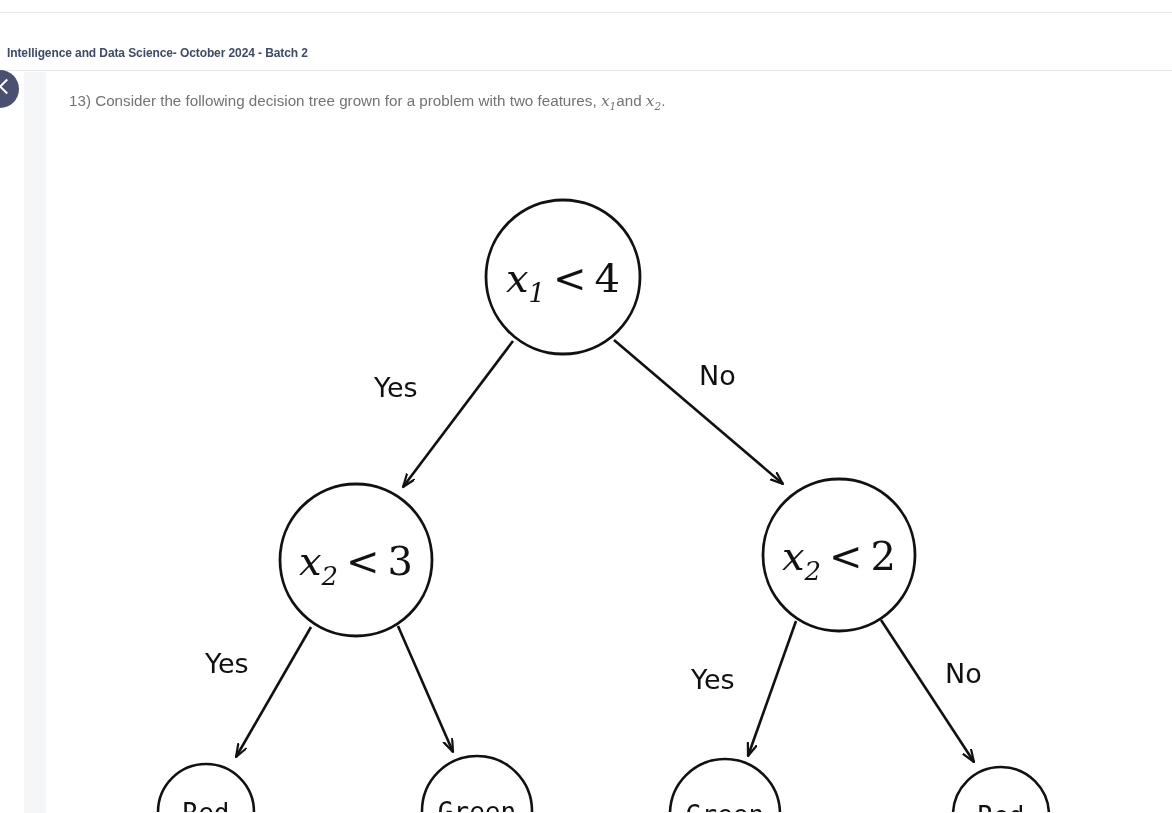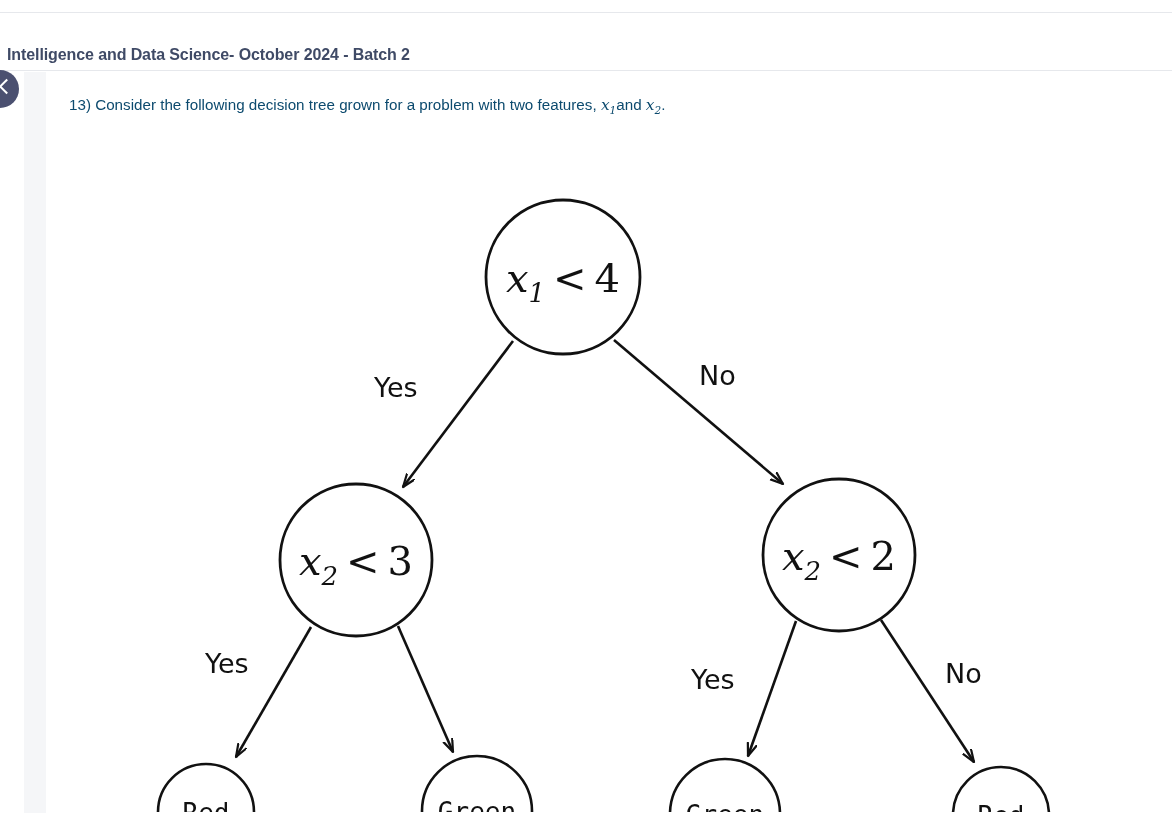--- a/index.html
+++ b/index.html
@@ -33,21 +33,21 @@
     width: 1172px;
     height: 58px;
     background: #ffffff;
     border-bottom: 1px solid #e6e8ec;
     box-sizing: border-box;
   }
   .header-title {
     position: absolute;
     left: 7px;
     top: 33px;
-    font-size: 16px;
+    font-size: 12px;
     font-weight: bold;
     color: #3f4a66;
     letter-spacing: -0.1px;
     white-space: nowrap;
   }
 
   
   .gutter-strip {
     position: absolute;
     left: 24px;
@@ -87,23 +87,23 @@
     width: 1126px;
     height: 741px;
     background: #ffffff;
   }
 
   .question-line {
     position: absolute;
     left: 23px;
     top: 21px;
     font-size: 15.2px;
-    color: #0c4a6e;
+    color: #737373;
     white-space: nowrap;
-    line-height: 24px;
+    line-height: 16px;
   }
   .question-line .var {
     font-family: "DejaVu Serif", serif;
     font-style: italic;
     font-size: 15.4px;
   }
   .question-line .var sub {
     font-style: italic;
     font-size: 10.5px;
   }

